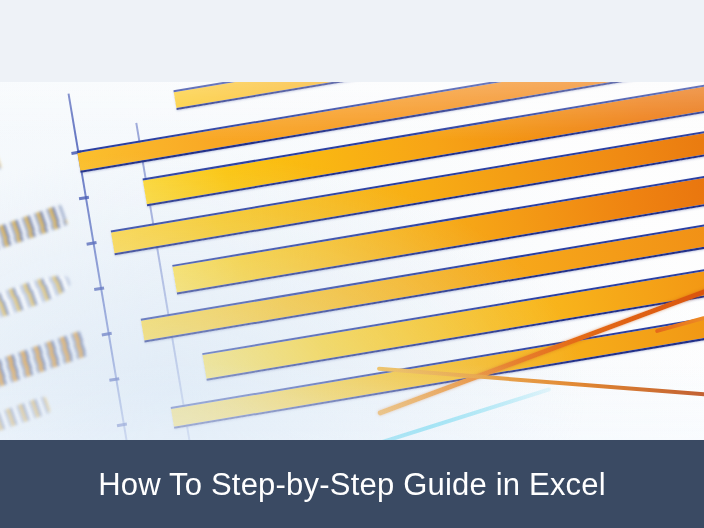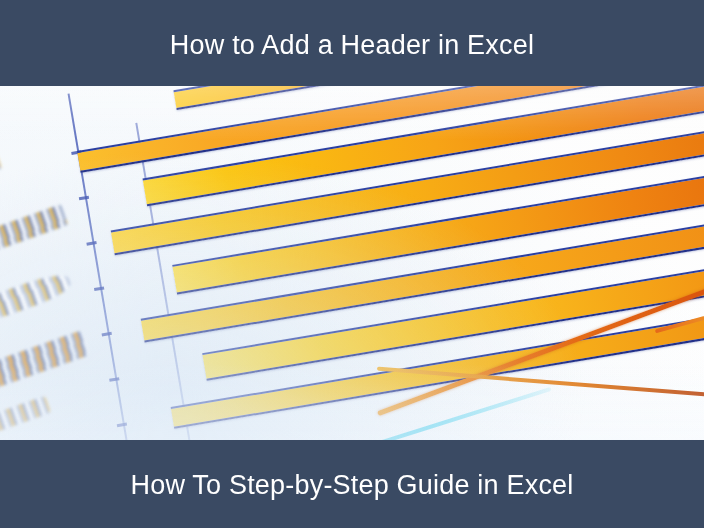--- a/index.html
+++ b/index.html
@@ -45,21 +45,21 @@
     white-space: nowrap;
     text-align: center;
     font-family: "Liberation Sans", sans-serif;
   }
   .banner-top .banner-title {
     font-size: 27px;
     line-height: 30px;
     padding-top: 4px;
   }
   .banner-bottom .banner-title {
-    font-size: 27px;
+    font-size: 31px;
     line-height: 34px;
     padding-top: 2px;
   }
 
   
   .photo {
     position: absolute;
     left: 0;
     top: 82px;
     width: 704px;
@@ -267,23 +267,20 @@
       linear-gradient(180deg, rgba(255,255,255,0.30) 0%, rgba(255,255,255,0) 16%),
       radial-gradient(ellipse at 25% 85%, rgba(215,230,245,0.55) 0%, rgba(215,230,245,0) 55%),
       linear-gradient(0deg, rgba(245,250,255,0.45) 0%, rgba(245,250,255,0) 22%);
   }
 </style>
 </head>
 <body>
 
 <div class="thumb">
 
-  <div class="banner banner-top">
-    <div class="banner-title">How to Add a Header in Excel</div>
-  </div>
 
   <div class="photo">
     <div class="photo-inner">
 
       <div class="paper"></div>
 
       <div class="bars">
         <div class="axis-v"></div>
         <div class="axis-v2"></div>
 

